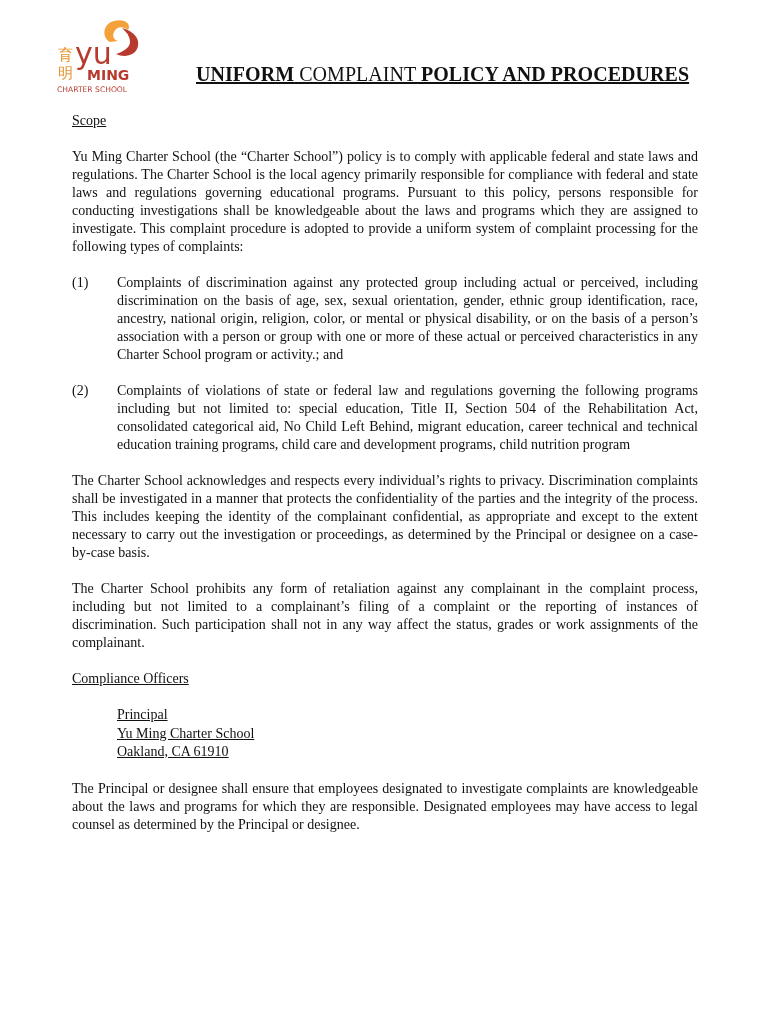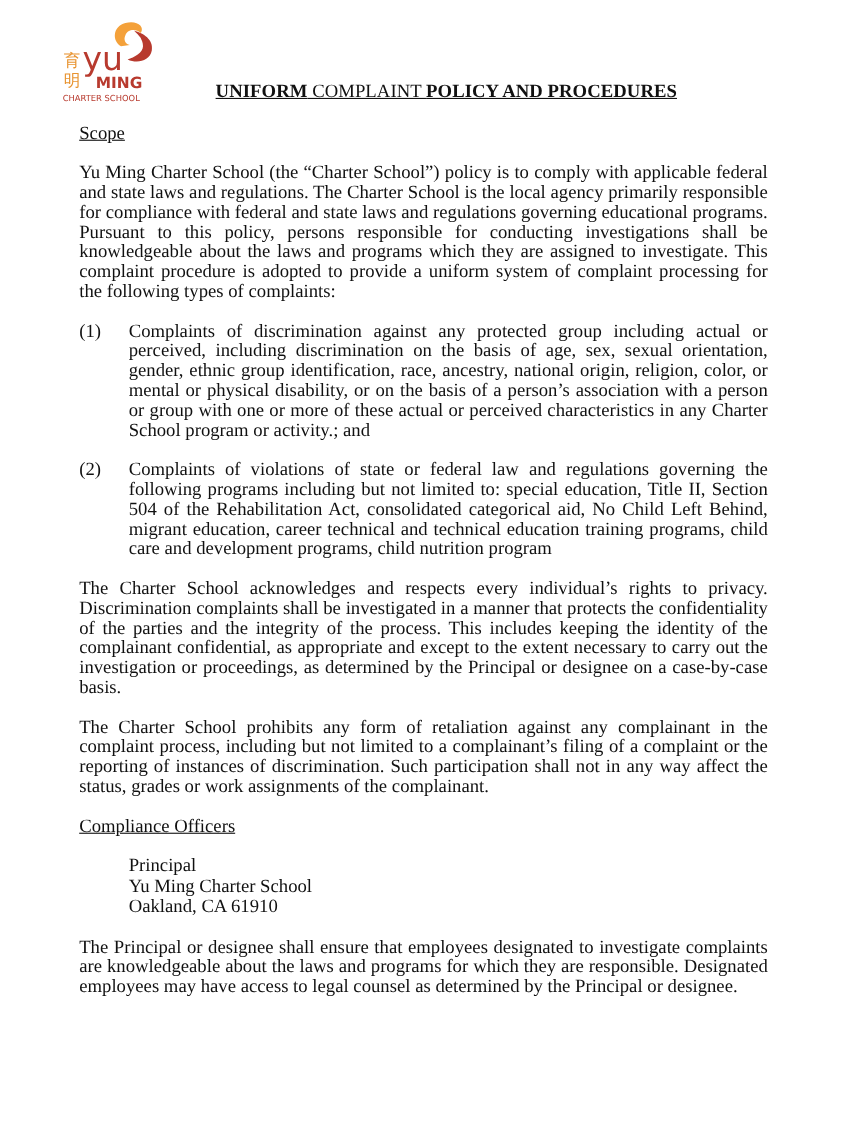--- a/index.html
+++ b/index.html
@@ -19,33 +19,33 @@
       position: absolute;
       left: 52px;
       top: 14px;
       width: 92px;
       height: 80px;
     }
     .logo svg { display: block; }
     .doc-title {
       position: absolute;
       left: 196px;
-      top: 73px;
-      font-size: 17px;
+      top: 63px;
+      font-size: 20px;
       letter-spacing: 0.05px;
       white-space: nowrap;
     }
     .doc-title .b { font-weight: bold; text-decoration: underline; }
     .doc-title .n { font-weight: normal; text-decoration: underline; }
     .content {
       position: absolute;
       left: 72px;
       top: 112px;
       width: 626px;
-      font-size: 17px;
+      font-size: 14px;
       line-height: 18px;
     }
     .heading {
       text-decoration: underline;
       margin: 0 0 18px 0;
     }
     p {
       margin: 0 0 18px 0;
       text-align: justify;
     }
@@ -58,21 +58,21 @@
       flex: 0 0 45px;
     }
     .list-text {
       flex: 1;
       text-align: justify;
     }
     .address {
       margin: 0 0 18px 45px;
       line-height: 18.5px;
     }
-    .address div { margin: 0; }
+    .address div { margin: 0; text-decoration: underline; }
   </style>
 </head>
 <body>
 
 <div class="logo">
   <svg width="92" height="80" viewBox="0 0 92 80">
 
     <path d="M58 28 C50 24 50 10 62 7 C72 4 80 10 76 16 C72 12 64 12 62 18 C60 22 62 26 66 27 Z" fill="#F4A13A"></path>
 
     <path d="M70 14 C78 16 88 22 86 32 C84 42 72 44 64 40 C70 38 78 34 78 28 C78 22 74 18 70 14 Z" fill="#B83A2E"></path>

